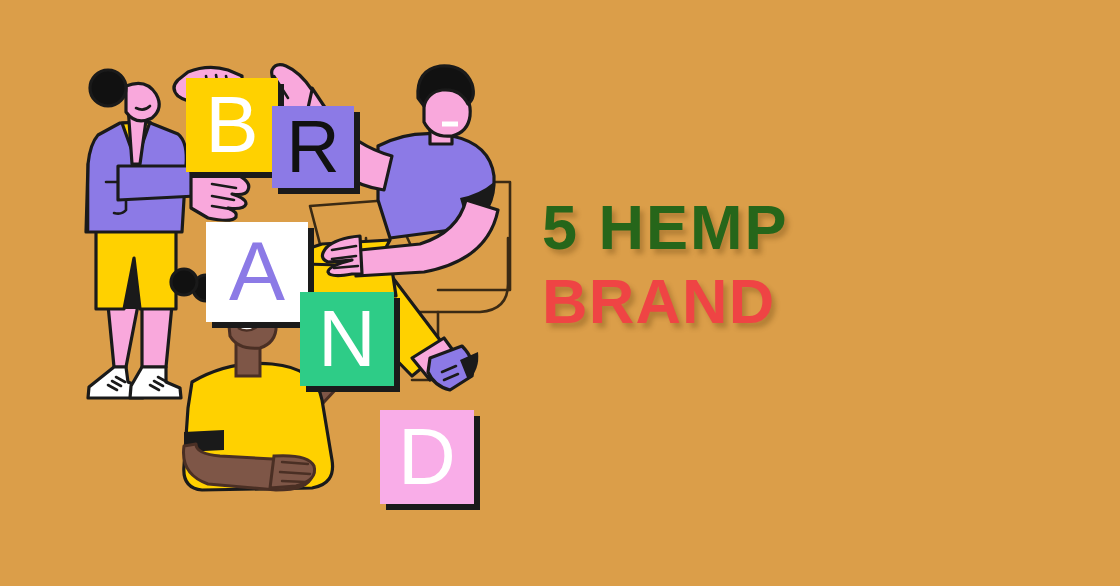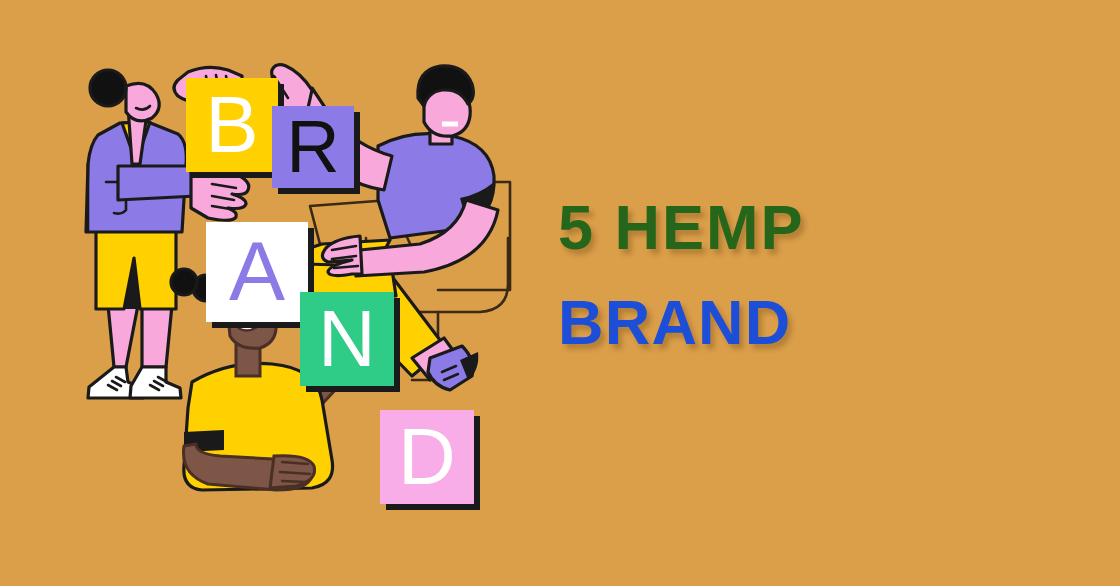--- a/index.html
+++ b/index.html
@@ -20,21 +20,21 @@
   }
   #illustration {
     position: absolute;
     left: 60px;
     top: 60px;
     width: 470px;
     height: 470px;
   }
   #headline {
     position: absolute;
-    left: 558px;
+    left: 542px;
     top: 190px;
     width: 520px;
   }
   .hl-line {
     font-family: "Liberation Sans", sans-serif;
     font-weight: bold;
     font-size: 63px;
     line-height: 74px;
     letter-spacing: 1.2px;
     white-space: nowrap;
@@ -211,16 +211,16 @@
     <g>
       <rect x="326" y="356" width="94" height="94" fill="#1A1A1A"></rect>
       <rect x="320" y="350" width="94" height="94" fill="#F9ADE8"></rect>
       <text class="letter" x="367" y="424" font-size="80" fill="#FFFFFF">D</text>
     </g>
 
   </svg>
 
   <div id="headline">
     <div class="hl-line l1" style="color:#26661A;">5 HEMP</div>
-    <div class="hl-line l2" style="color:#1d4ed8;margin-top:21px;">BRAND</div>
+    <div class="hl-line l2" style="color:#ef4444;">BRAND</div>
   </div>
 
 </div>
 
 </body></html>

